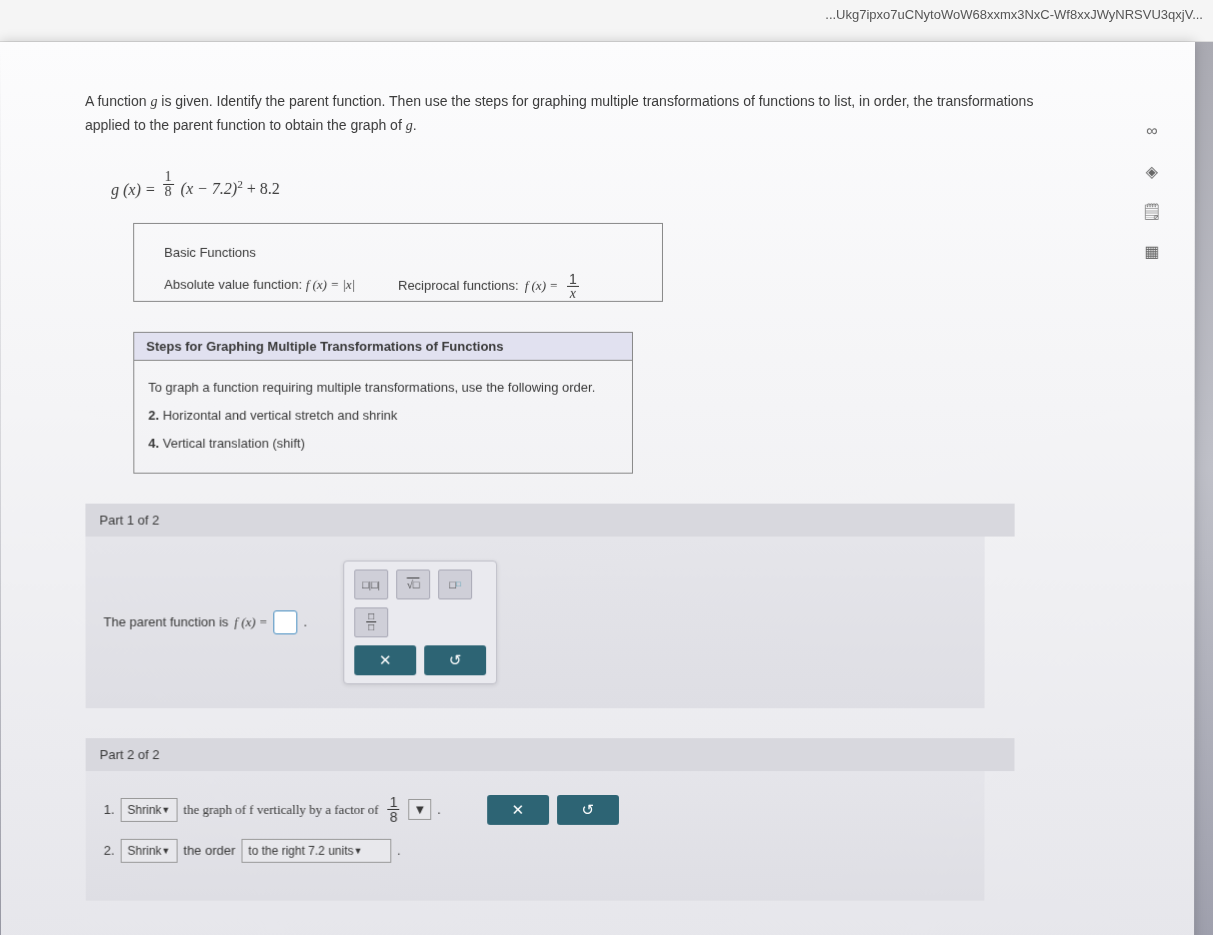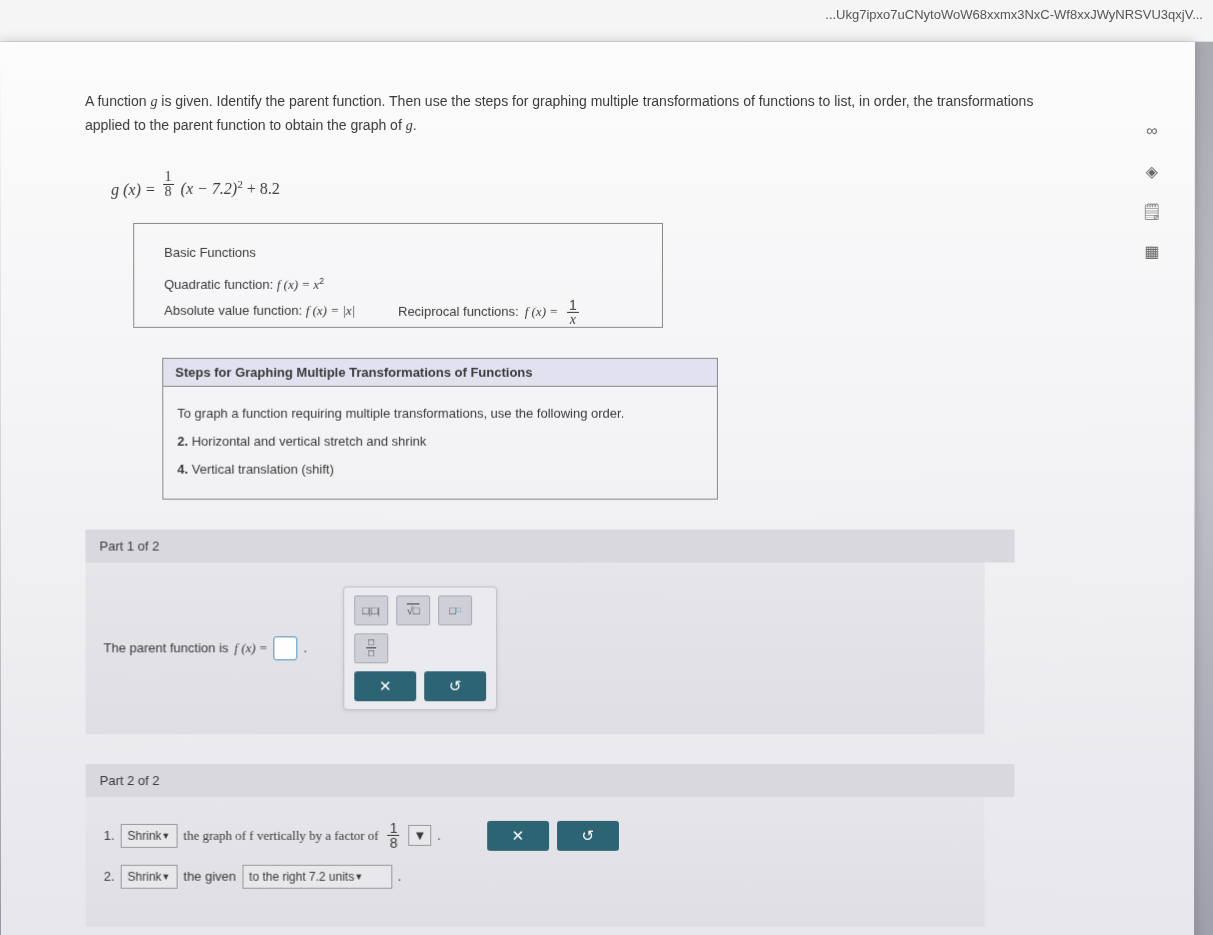--- a/index.html
+++ b/index.html
@@ -67,22 +67,22 @@
     font-size: 13px;
     line-height: 2.0;
   }
   .box-title { margin-bottom: 6px; }
   .box-row { display: flex; }
   .box-row .c1 { flex: 1; }
   .box-row .c2 { flex: 1; }
   .fx { font-family: 'Times New Roman', serif; font-style: italic; }
   .steps-box {
     border: 1px solid #888;
-    margin: 30px 0 0 77px;
-    width: 556px;
+    margin: 30px 0 0 48px;
+    width: 500px;
     font-size: 13px;
   }
   .steps-header {
     background: #e1e1f0;
     border-bottom: 1px solid #888;
     padding: 6px 12px;
     font-weight: bold;
     font-size: 13px;
   }
   .steps-body { padding: 14px 14px 14px 14px; line-height: 2.0; font-size: 13px; }
@@ -186,23 +186,20 @@
       <span class="frac">
         <span class="num">1</span>
         <span class="den">8</span>
       </span>
       <span><span class="fx">(x − 7.2)</span><sup>2</sup><span> + 8.2</span></span>
     </div>
 
     <div class="box">
       <div class="box-title">Basic Functions</div>
       <div class="box-row">
-        <div class="c1">
-          <span>Quadratic function: </span><span class="fx">f (x) = x</span><sup>2</sup>
-        </div>
       </div>
       <div class="box-row">
         <div class="c1">
           <span>Absolute value function: </span><span class="fx">f (x) = |x|</span>
         </div>
         <div class="c2 inline-row">
           <span>Reciprocal functions: </span>
           <span class="fx">f (x) = </span>
           <span class="frac">
             <span class="num">1</span>
@@ -277,21 +274,21 @@
           <div class="act-btn reset">↺</div>
         </div>
       </div>
 
       <div class="part2-row">
         <span>2.</span>
         <div class="select-box">
           <span>Shrink</span>
             <span class="caret">▼</span>
         </div>
-        <span> the given </span>
+        <span> the order </span>
         <div class="select-box wide">
           <span>to the right 7.2 units</span>
             <span class="caret">▼</span>
         </div>
         <span>.</span>
       </div>
 
     </div>
 
   </div>

